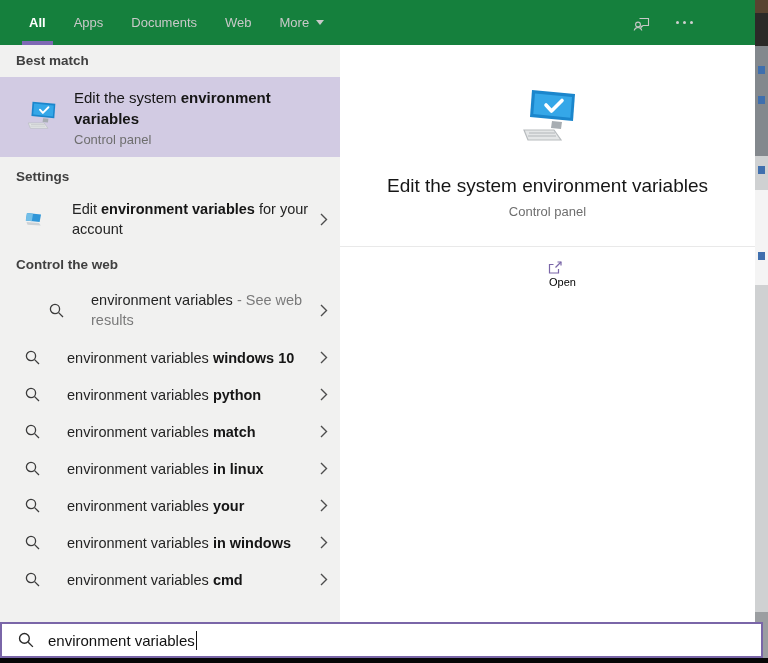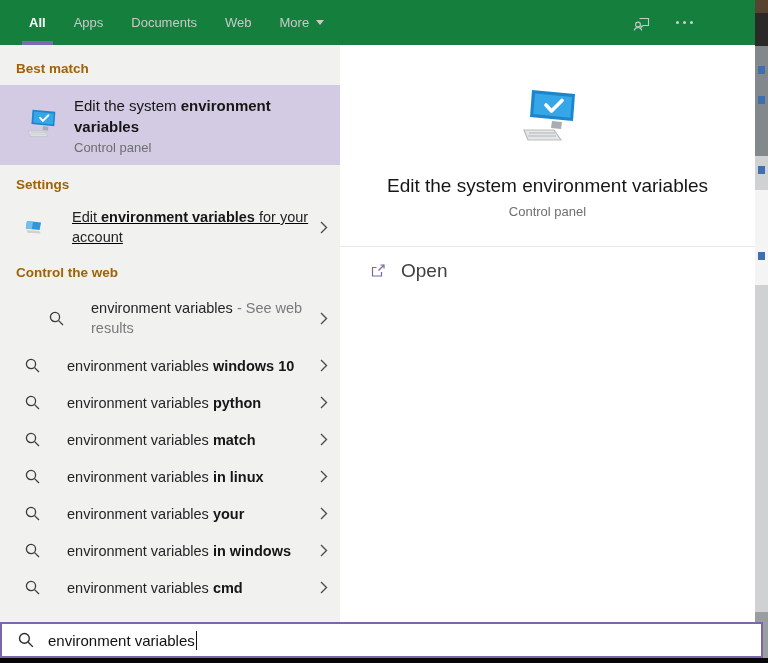--- a/index.html
+++ b/index.html
@@ -22,44 +22,44 @@
   .tab{margin-right:10px;padding:0 9px;color:#c9c9c9;font-size:13px;height:45px;display:flex;align-items:center;position:relative;cursor:pointer;}
   .tab.active{color:#ffffff;font-weight:bold;}
   .tab.active::after{content:"";position:absolute;left:2px;right:2px;bottom:0;height:4px;background:#7e68b4;}
   .tab .dd{width:0;height:0;border-left:4px solid transparent;border-right:4px solid transparent;border-top:5px solid #c9c9c9;margin-left:7px;}
   .topbar-right{position:absolute;right:62px;top:0;height:45px;display:flex;align-items:center;gap:24px;}
   .dots{display:flex;gap:4px;align-items:center;}
   .dots i{width:3px;height:3px;border-radius:50%;background:#cfcfcf;display:block;}
   
   .body{display:flex;height:577px;}
   .left-panel{width:340px;background:#f1f1f0;}
-  .section-header{font-size:13.5px;font-weight:bold;color:#a16207;padding:16px 0 6px 16px;height:18px;}
+  .section-header{font-size:13.5px;font-weight:bold;color:#404040;padding:8px 0 6px 16px;height:18px;}
   .section-header.gap{padding-top:12px;}
   .bm-row{height:80px;background:#d2cbe3;display:flex;align-items:center;padding-left:24px;cursor:pointer;}
   .bm-icon{margin-right:16px;flex:none;}
   .bm-text{width:232px;}
   .bm-title{font-size:15px;color:#161616;line-height:21px;}
   .bm-sub{font-size:13px;color:#6e6e6e;margin-top:3px;}
   .row{display:flex;align-items:center;padding:0 12px 0 24px;cursor:pointer;}
   .row .icn{flex:none;margin-right:26px;display:flex;align-items:center;}
   .row-text{font-size:14.5px;color:#242424;line-height:20px;flex:1;padding-right:6px;}
   .row-text b{font-weight:700;color:#161616;}
   .row-text .gray{color:#7a7a7a;}
-  .settings-row{min-height:52px;text-decoration:underline;}
+  .settings-row{min-height:52px;}
   .settings-row .icn{margin-right:28px;}
   .web-row{height:37px;}
   .web-row.tall{height:58px;margin-left:24px;}
   .chev{flex:none;margin-left:4px;display:flex;align-items:center;}
   
   .right-panel{flex:1;background:#ffffff;display:flex;flex-direction:column;}
   .hero{text-align:center;padding-top:38px;}
   .hero-title{font-size:19px;color:#161616;margin-top:24px;}
   .hero-sub{font-size:13px;color:#6e6e6e;margin-top:7px;}
   .divider{height:1px;background:#e9e9e9;margin-top:27px;}
-  .open-row{display:flex;align-items:center;padding:13px 0 0 30px;font-size:19px;color:#404040;cursor:pointer;}
+  .open-row{display:flex;align-items:center;padding:13px 0 0 30px;font-size:11px;color:#000000;cursor:pointer;flex-direction:column;}
   .open-row .oicon{margin-right:15px;display:flex;align-items:center;}
   
   .search-bar{position:absolute;left:0;top:622px;width:763px;height:36px;background:#ffffff;
     border:2px solid #7a66a8;box-sizing:border-box;display:flex;align-items:center;padding-left:15px;z-index:5;}
   .search-bar .sicon{margin-right:13px;display:flex;align-items:center;}
   .search-text{font-size:15px;color:#111111;}
   .caret{width:1px;height:19px;background:#111;margin-left:1px;animation:blink 1s step-end infinite;}
   @keyframes blink{50%{opacity:0;}}
   .bottom-strip{position:absolute;left:0;top:658px;width:768px;height:5px;background:#060606;z-index:6;}
 </style>

